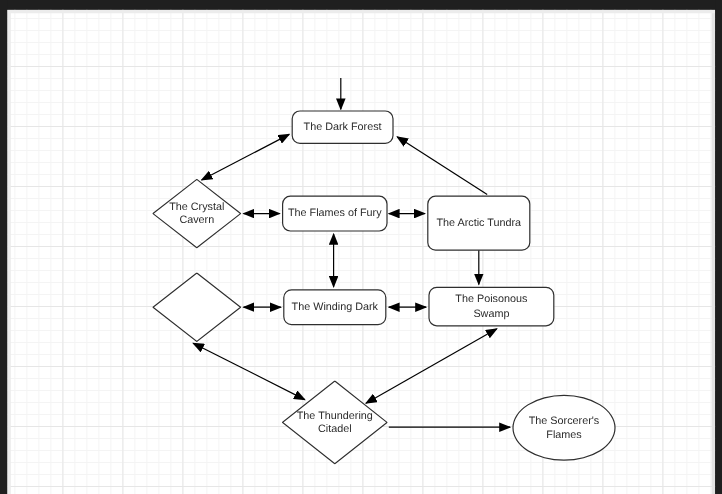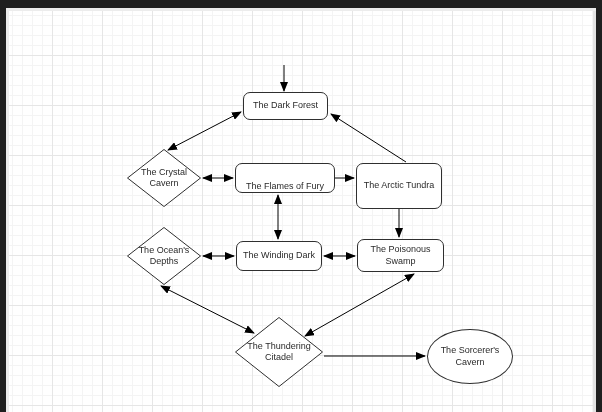--- a/index.html
+++ b/index.html
@@ -69,32 +69,31 @@
         <line x1="318" y1="248" x2="349" y2="248" marker-end="url(#ah-end)" marker-start="url(#ah-start)"></line>
         <line x1="155" y1="278" x2="248" y2="325" marker-end="url(#ah-end)" marker-start="url(#ah-start)"></line>
         <line x1="408" y1="266" x2="299" y2="328" marker-end="url(#ah-end)" marker-start="url(#ah-start)"></line>
         <line x1="318" y1="348" x2="419" y2="348" marker-end="url(#ah-end)"></line>
       </svg>
       <div class="node diamond" style="left: 121px; top: 141px; width: 74px; height: 58px;"><svg class="dshape" width="74" height="58">
           <polygon points="37,0.5 73.5,29 37,57.5 0.5,29"></polygon>
         </svg><div class="label">The Crystal
 Cavern</div></div>
       <div class="node rect" style="left: 237px; top: 84px; width: 85px; height: 28px;"><div class="label">The Dark Forest</div></div>
-      <div class="node rect" style="left: 229px; top: 155px; width: 100px; height: 30px; align-items: flex-end;"><div class="label">The Flames of Fury</div></div>
+      <div class="node rect" style="left: 229px; top: 155px; width: 88px; height: 30px;"><div class="label">The Flames of Fury</div></div>
       <div class="node rect" style="left: 350px; top: 155px; width: 86px; height: 46px;"><div class="label">The Arctic Tundra</div></div>
       <div class="node diamond" style="left: 121px; top: 219px; width: 74px; height: 58px;"><svg class="dshape" width="74" height="58">
           <polygon points="37,0.5 73.5,29 37,57.5 0.5,29"></polygon>
-        </svg><div class="label">The Ocean's
-Depths</div></div>
+        </svg></div>
       <div class="node rect" style="left: 230px; top: 233px; width: 86px; height: 30px;"><div class="label">The Winding Dark</div></div>
-      <div class="node rect" style="left: 351px; top: 231px; width: 87px; height: 33px;"><div class="label">The Poisonous
+      <div class="node rect" style="left: 351px; top: 231px; width: 105px; height: 33px;"><div class="label">The Poisonous
 Swamp</div></div>
       <div class="node diamond" style="left: 229px; top: 309px; width: 88px; height: 70px;"><svg class="dshape" width="88" height="70">
           <polygon points="44,0.5 87.5,35 44,69.5 0.5,35"></polygon>
         </svg><div class="label">The Thundering
 Citadel</div></div>
       <div class="node ellipse" style="left: 421px; top: 321px; width: 86px; height: 55px;"><div class="label">The Sorcerer's
-Cavern</div></div>
+Flames</div></div>
     </div>
   <div class="bar top"></div>
   <div class="bar left"></div>
   <div class="bar right"></div>
 </div>
 
 </body></html>

